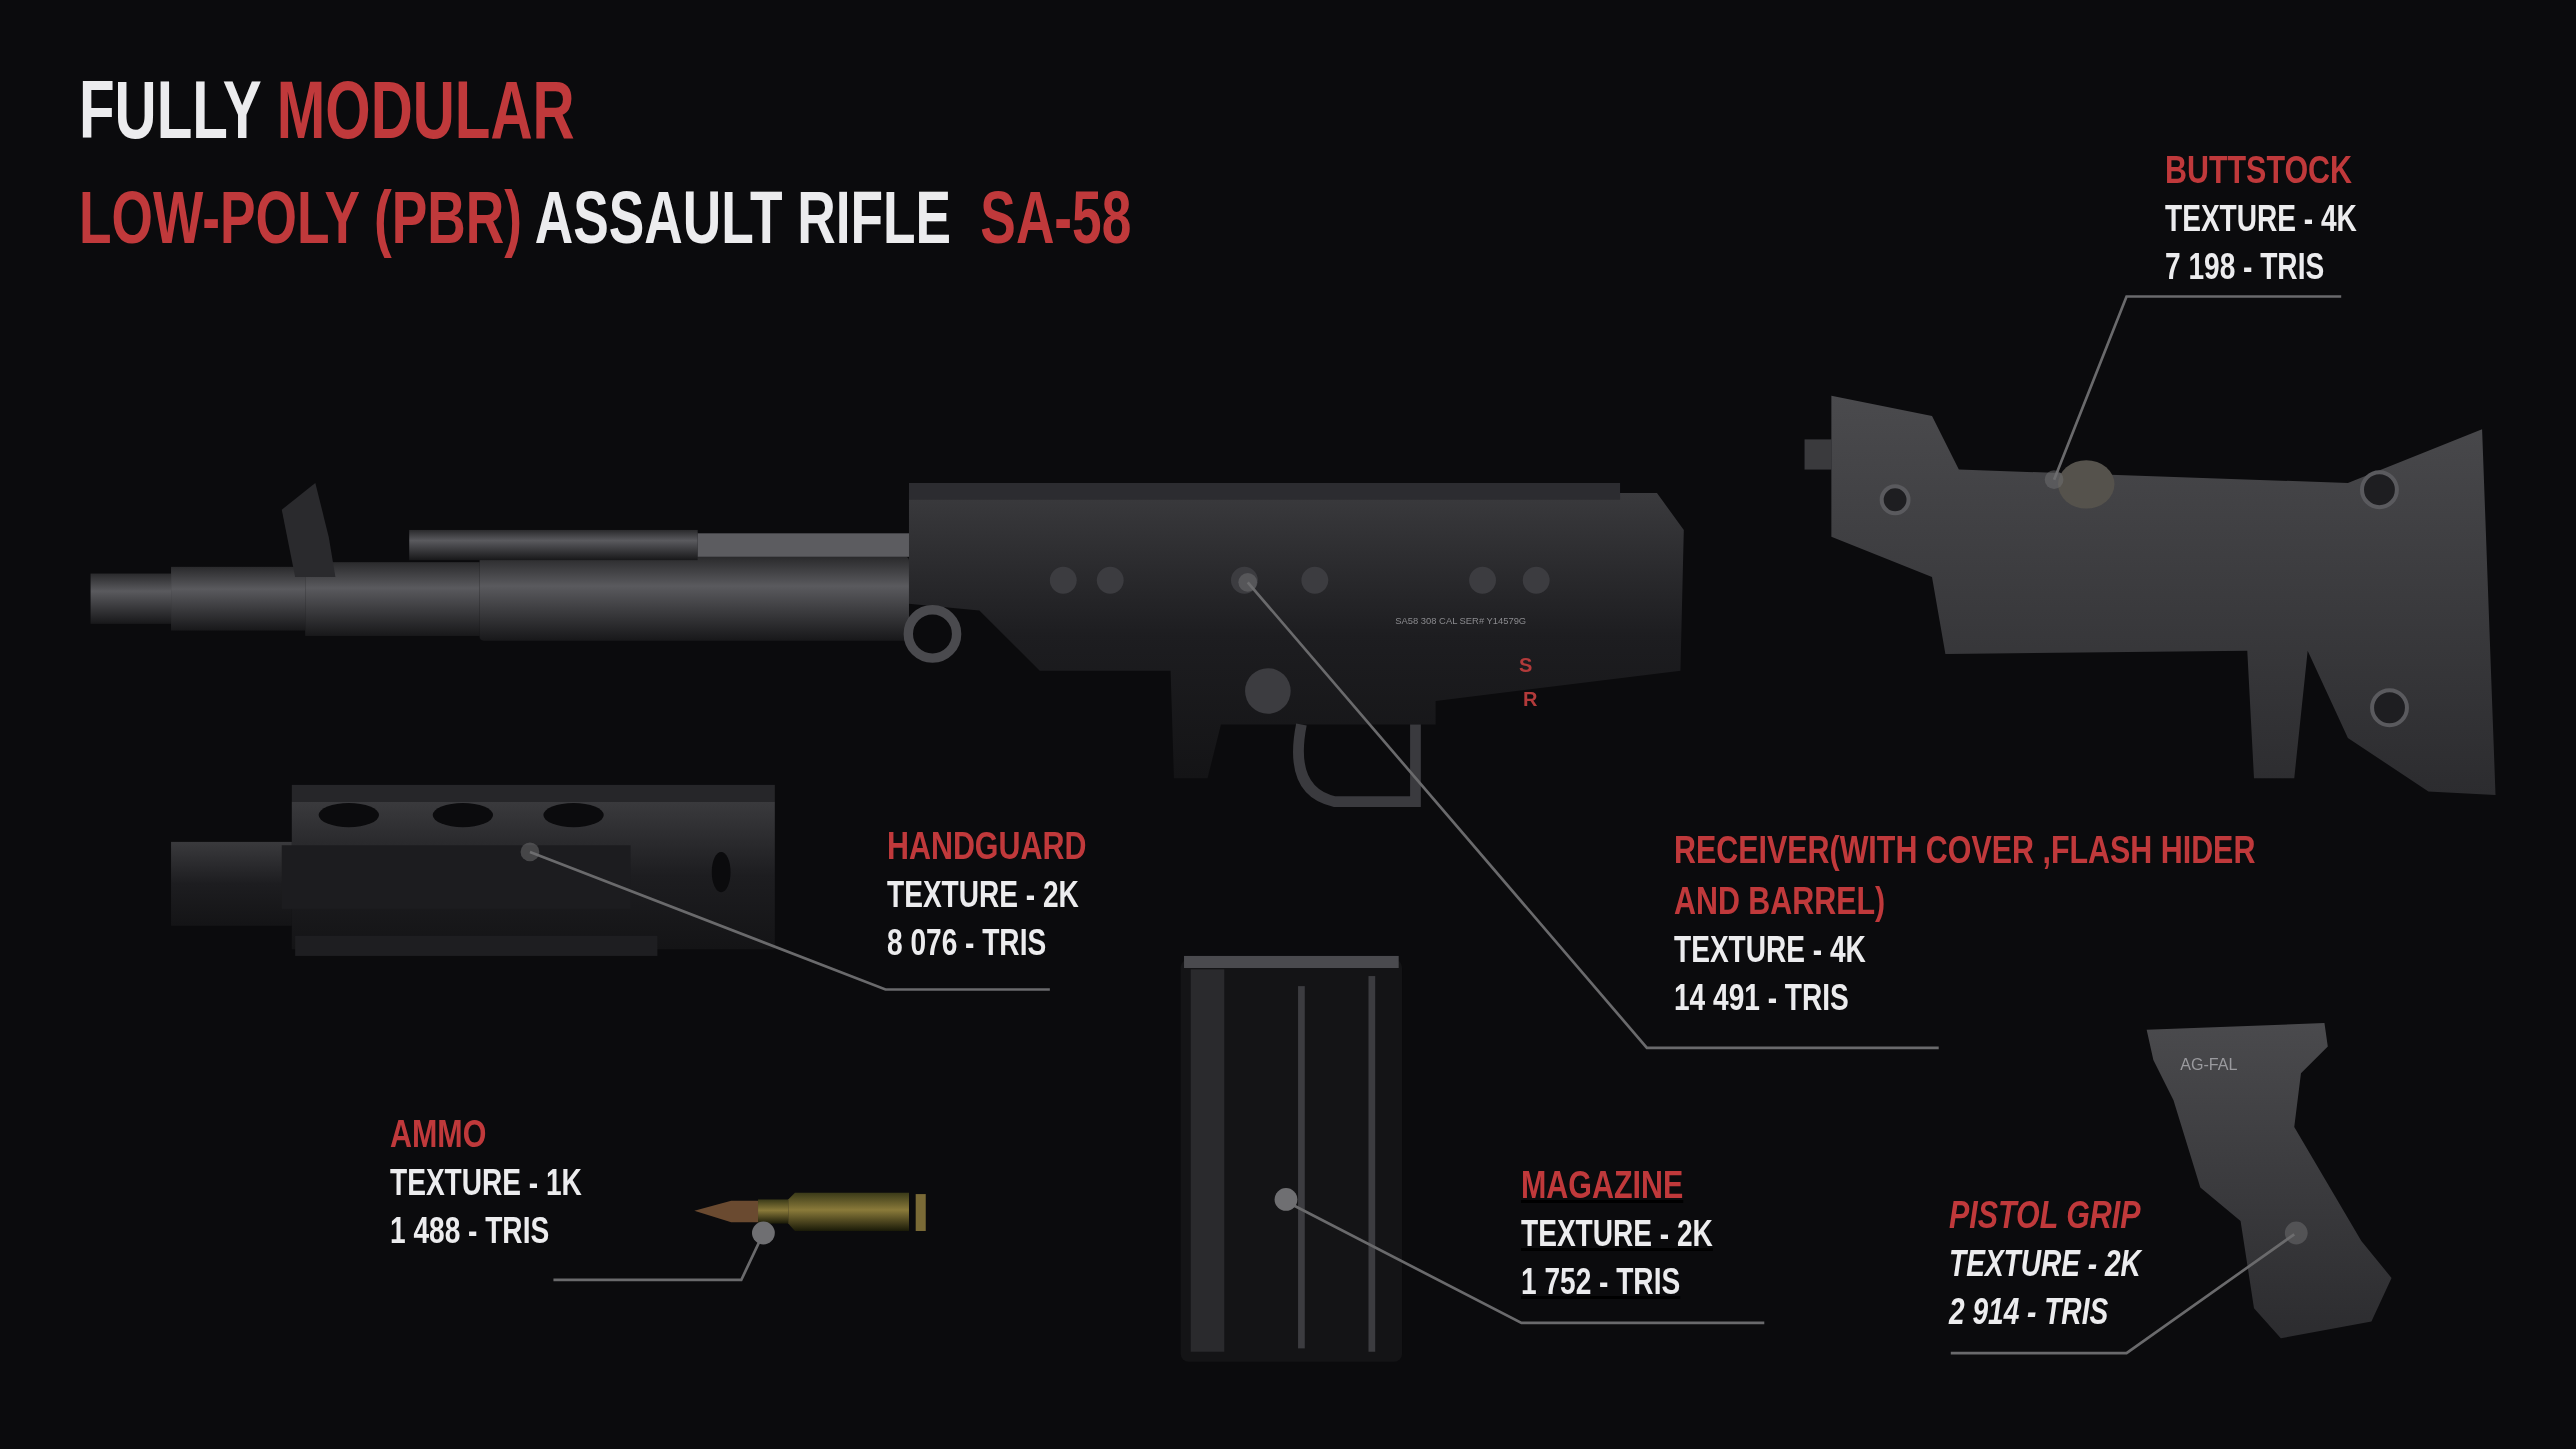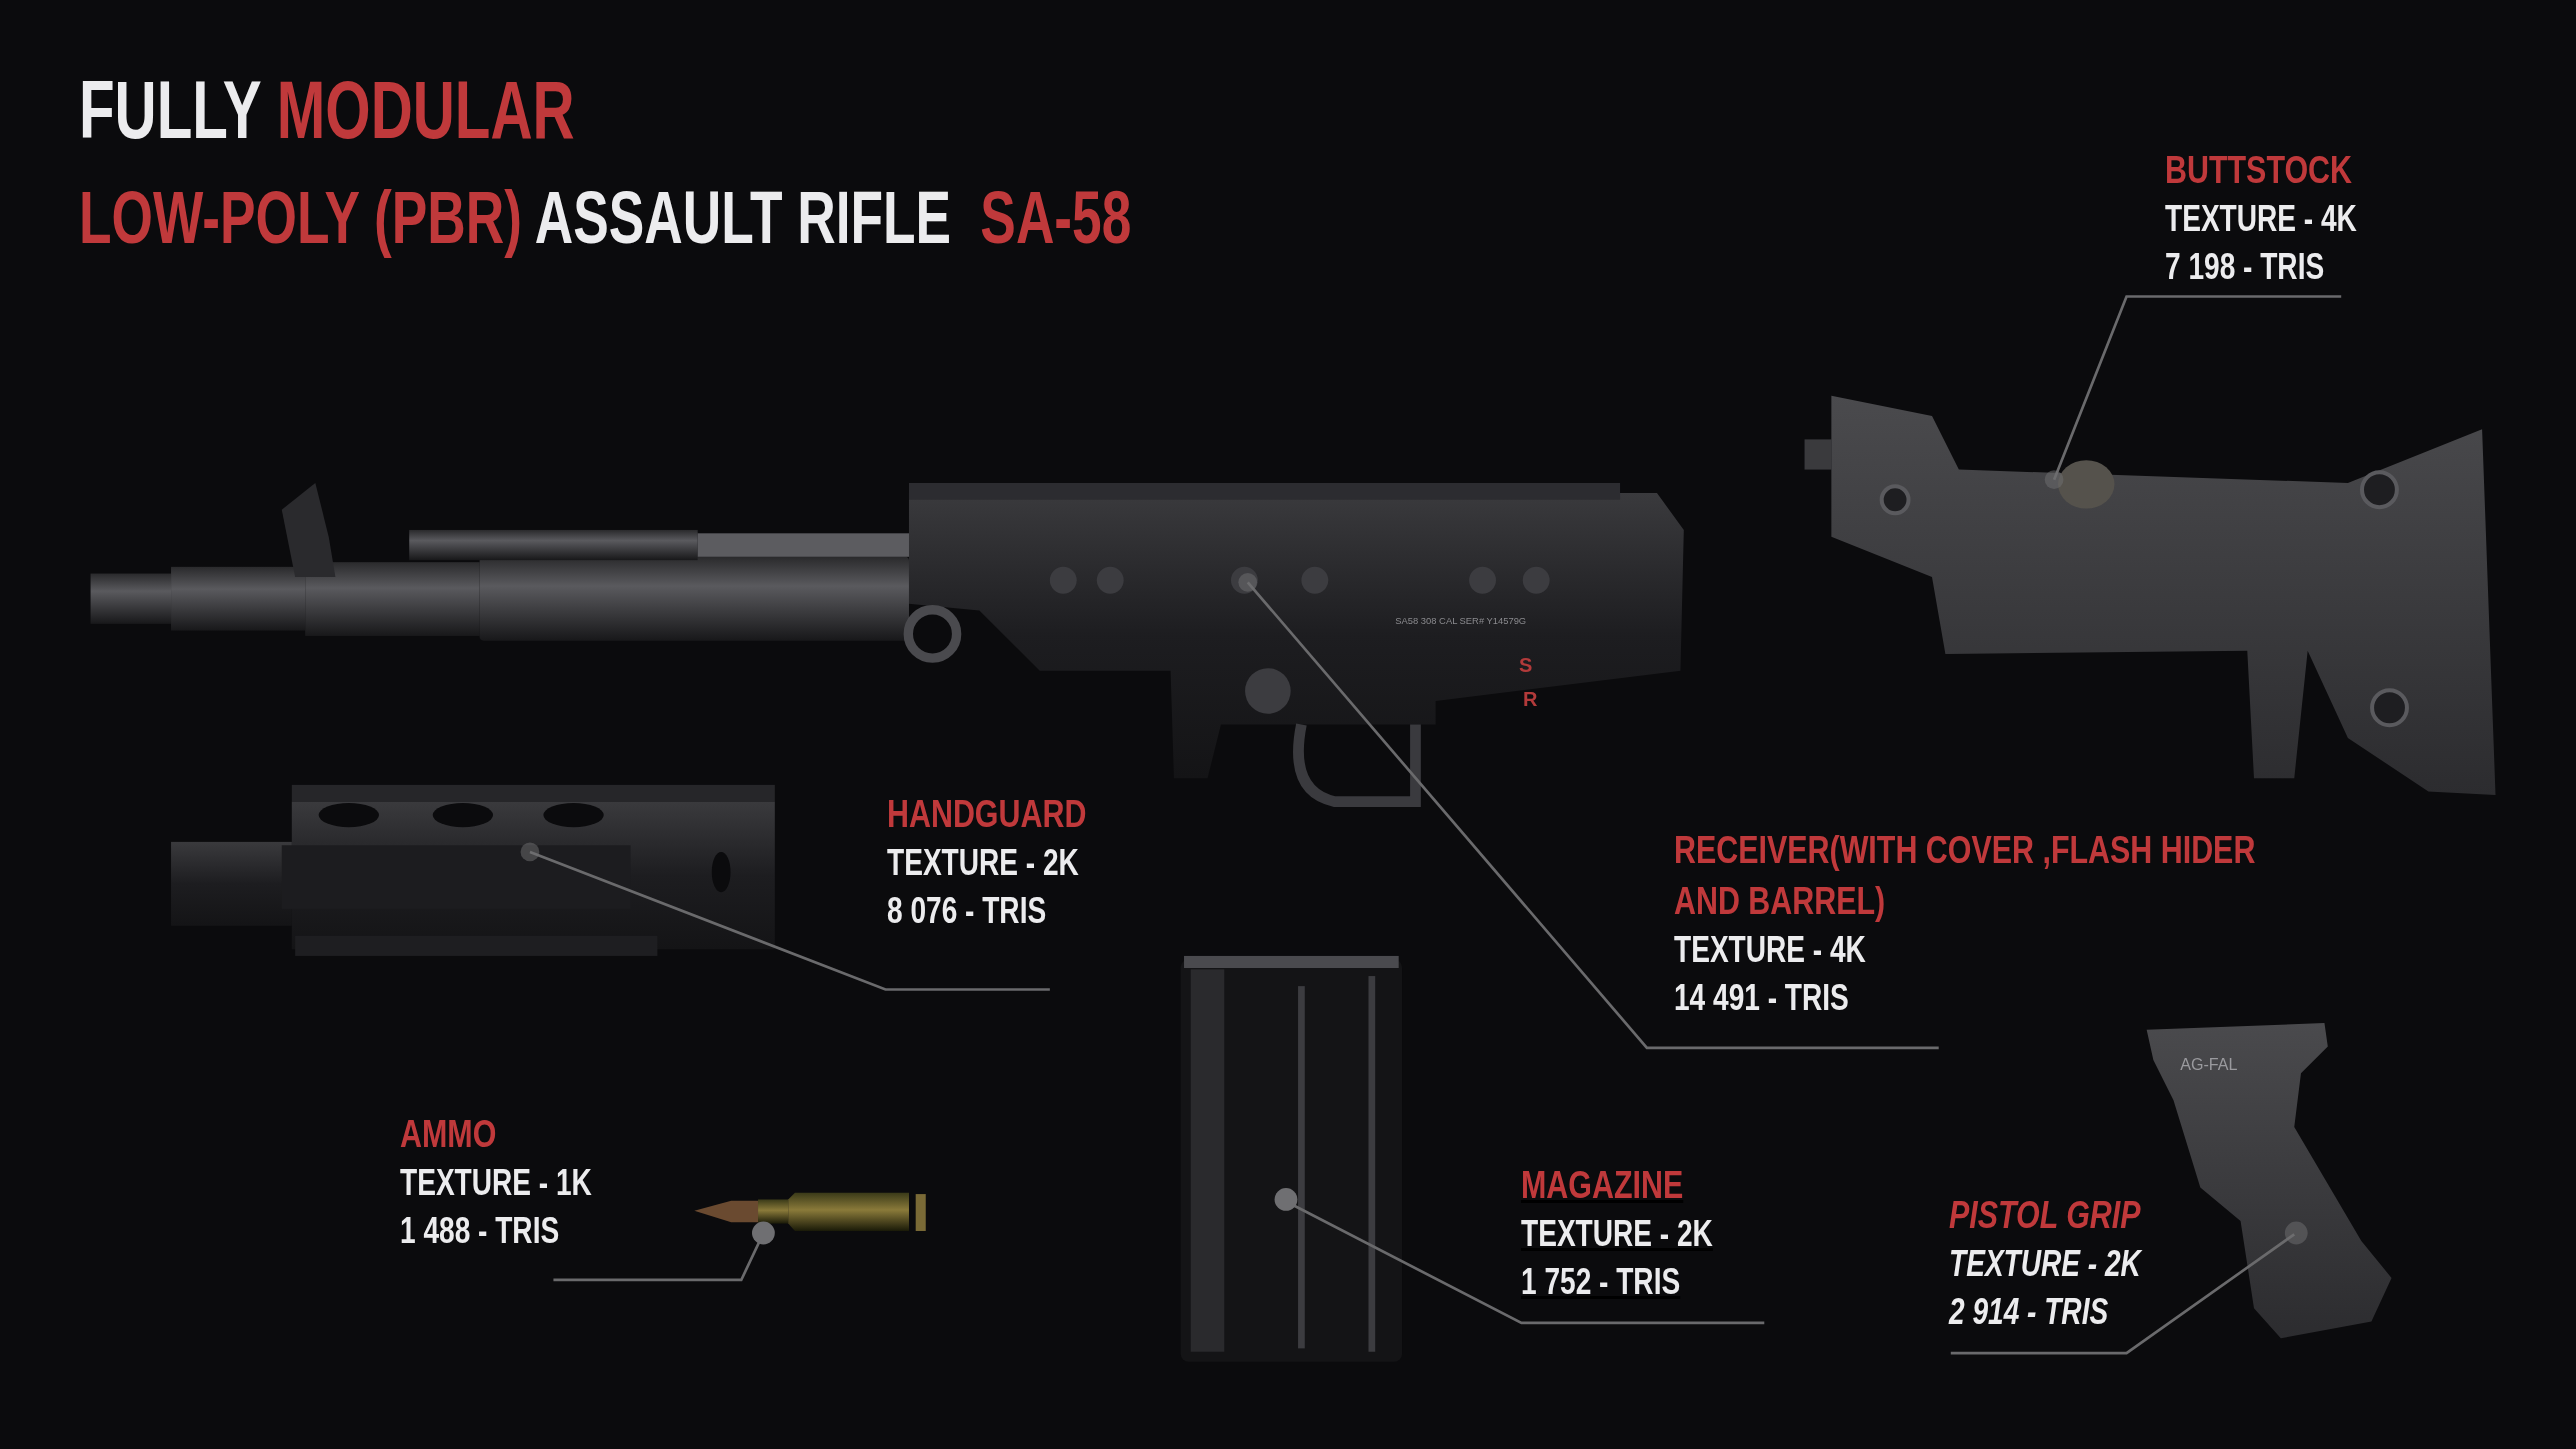--- a/index.html
+++ b/index.html
@@ -145,38 +145,38 @@
 </svg>
 
 <div class="label" style="left:2165px; top:144px;">
   <div class="label-inner">
     <span class="name red">BUTTSTOCK</span>
     <span class="line white">TEXTURE - 4K</span>
     <span class="line white">7 198 - TRIS</span>
   </div>
 </div>
 
-<div class="label" style="left:887px; top:788px;">
+<div class="label" style="left:887px; top:820px;">
   <div class="label-inner">
     <span class="name red">HANDGUARD</span>
     <span class="line white">TEXTURE - 2K</span>
     <span class="line white">8 076 - TRIS</span>
   </div>
 </div>
 
 <div class="label" style="left:1674px; top:824px;">
   <div class="label-inner">
     <span class="name red">RECEIVER(WITH COVER ,FLASH HIDER</span>
     <span class="name red">AND BARREL)</span>
     <span class="line white">TEXTURE - 4K</span>
     <span class="line white">14 491 - TRIS</span>
   </div>
 </div>
 
-<div class="label" style="left:400px; top:1108px;">
+<div class="label" style="left:390px; top:1108px;">
   <div class="label-inner">
     <span class="name red">AMMO</span>
     <span class="line white">TEXTURE - 1K</span>
     <span class="line white">1 488 - TRIS</span>
   </div>
 </div>
 
 <div class="label" style="left:1521px; top:1159px;text-decoration:underline;">
   <div class="label-inner">
     <span class="name red">MAGAZINE</span>

